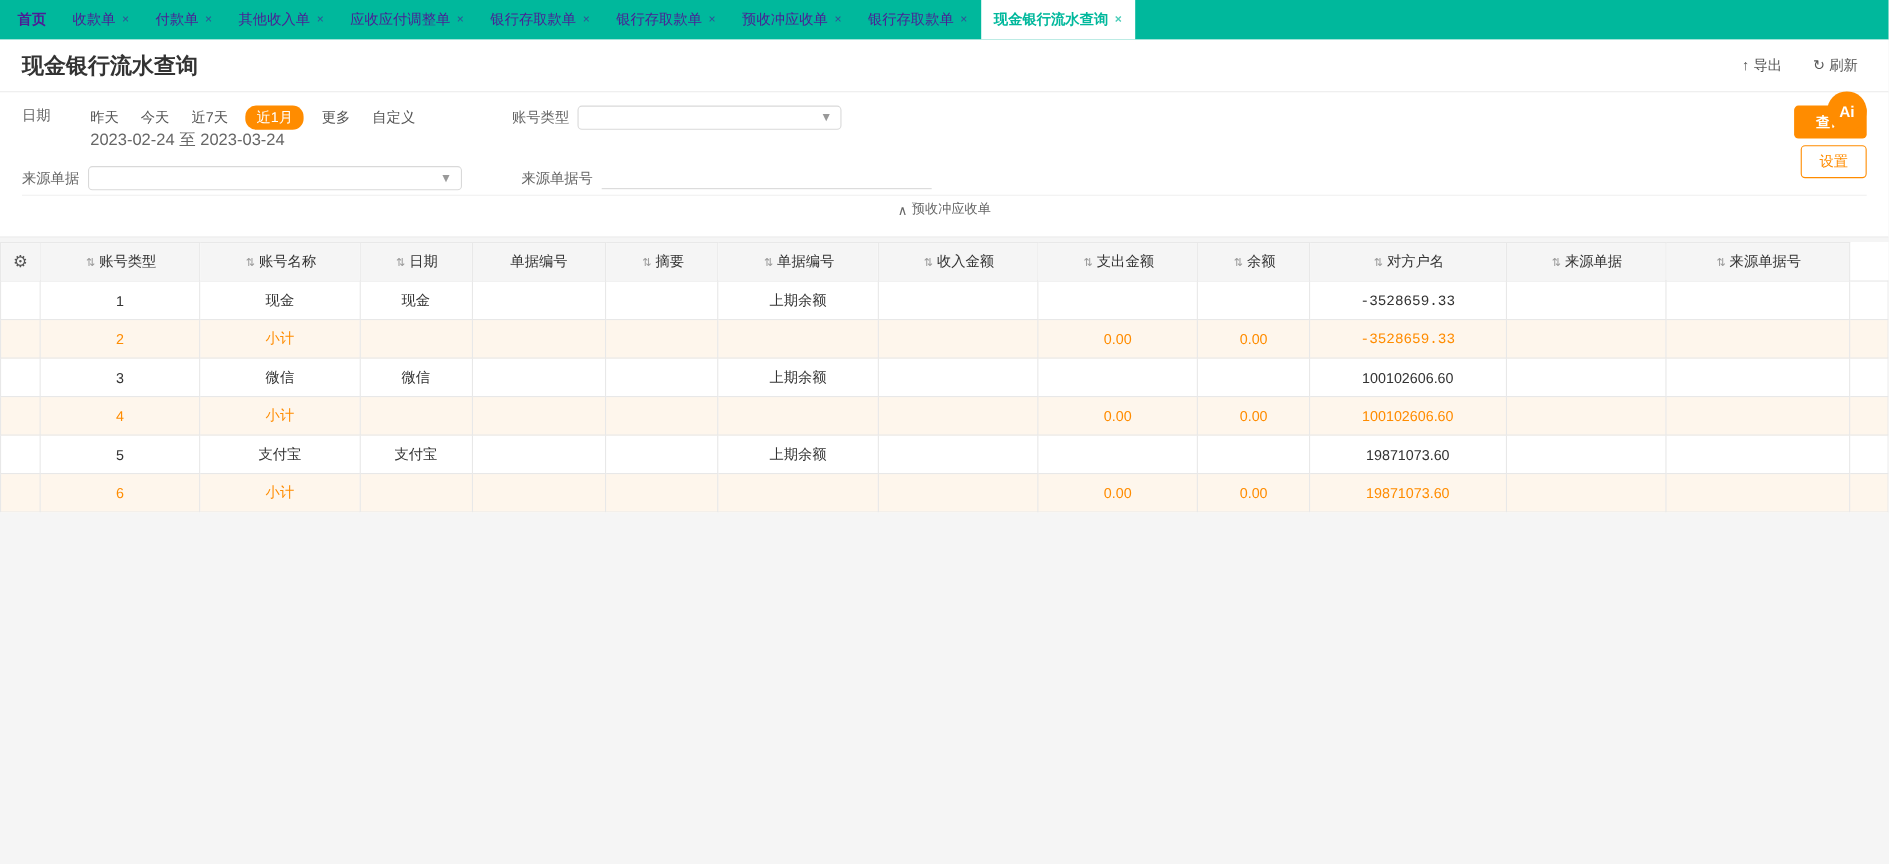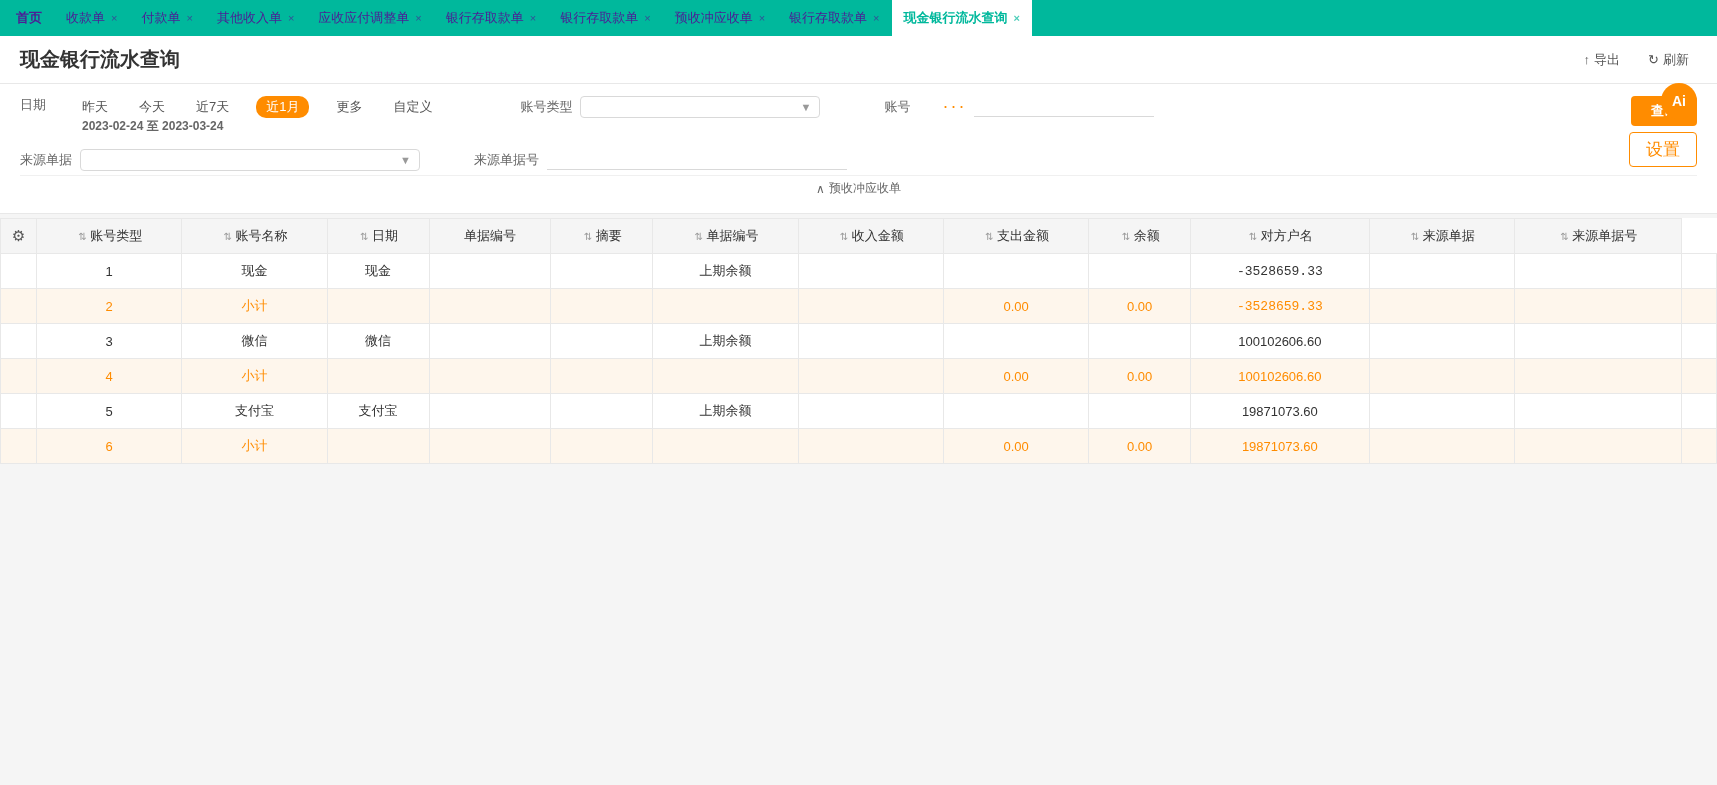--- a/index.html
+++ b/index.html
@@ -75,39 +75,38 @@
     }
     .filter-label {
       color: #666;
       font-size: 13px;
       white-space: nowrap;
       min-width: 50px;
     }
     .date-options {
       display: flex;
       align-items: center;
-      gap: 23px;
+      gap: 12px;
     }
     .date-btn {
       color: #555;
       cursor: pointer;
       font-size: 13px;
       padding: 2px 4px;
     }
     .date-btn.active {
       background: #ff8c00;
       color: #fff;
       border-radius: 10px;
       padding: 2px 10px;
     }
     .date-range {
       color: #666;
-      font-size: 12px;
+      font-size: 15px;
       margin-left: 4px;
-      font-weight: bold;
     }
     .filter-select {
       display: flex;
       align-items: center;
       border: 1px solid #d9d9d9;
       border-radius: 4px;
       padding: 4px 8px;
       min-width: 200px;
       cursor: pointer;
       background: #fff;
@@ -124,21 +123,21 @@
       font-size: 13px;
       font-weight: bold;
     }
     .btn-settings {
       background: #fff;
       color: #ff8c00;
       border: 1px solid #ff8c00;
       border-radius: 4px;
       padding: 5px 16px;
       cursor: pointer;
-      font-size: 17px;
+      font-size: 13px;
     }
     .collapse-bar {
       display: flex;
       justify-content: center;
       align-items: center;
       cursor: pointer;
       color: #666;
       font-size: 12px;
       gap: 4px;
       padding: 4px 0;
@@ -332,25 +331,20 @@
         </div>
 
         <div style="display:flex; align-items:center; gap:8px; margin-left:60px;">
           <span class="filter-label">账号类型</span>
           <div class="filter-select" style="min-width:240px;">
             <span></span>
             <span class="chevron">▼</span>
           </div>
         </div>
 
-        <div style="display:flex; align-items:center; gap:8px; margin-left:40px;">
-          <span class="filter-label">账号</span>
-          <span class="three-dots">···</span>
-          <input class="account-no-input" type="text" value="" style="">
-        </div>
       </div>
 
       <div style="display:flex; align-items:center; gap:24px; margin-top:6px;">
 
         <div style="display:flex; align-items:center; gap:8px;">
           <span class="filter-label">来源单据</span>
           <div class="filter-select" style="min-width:340px;">
             <span></span>
             <span class="chevron">▼</span>
           </div>

